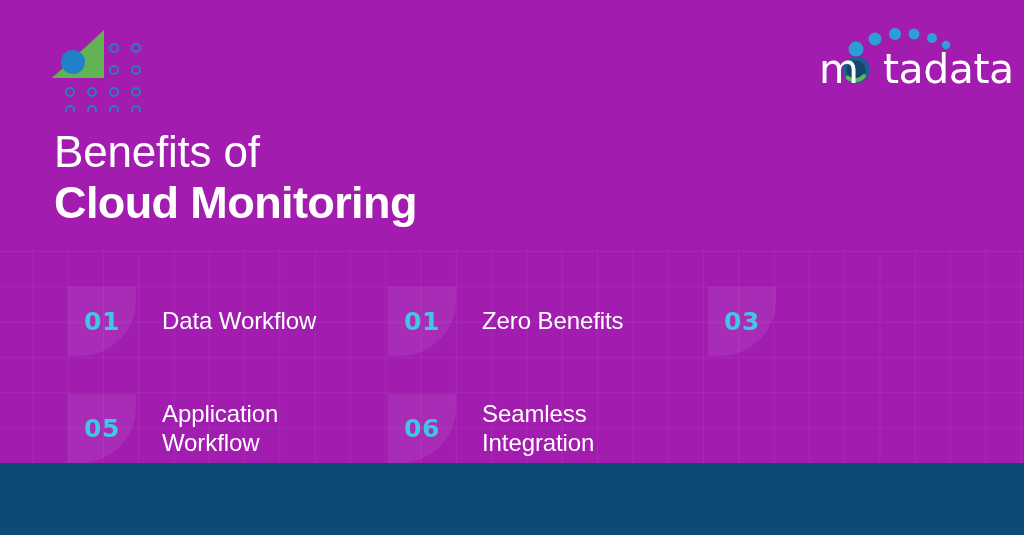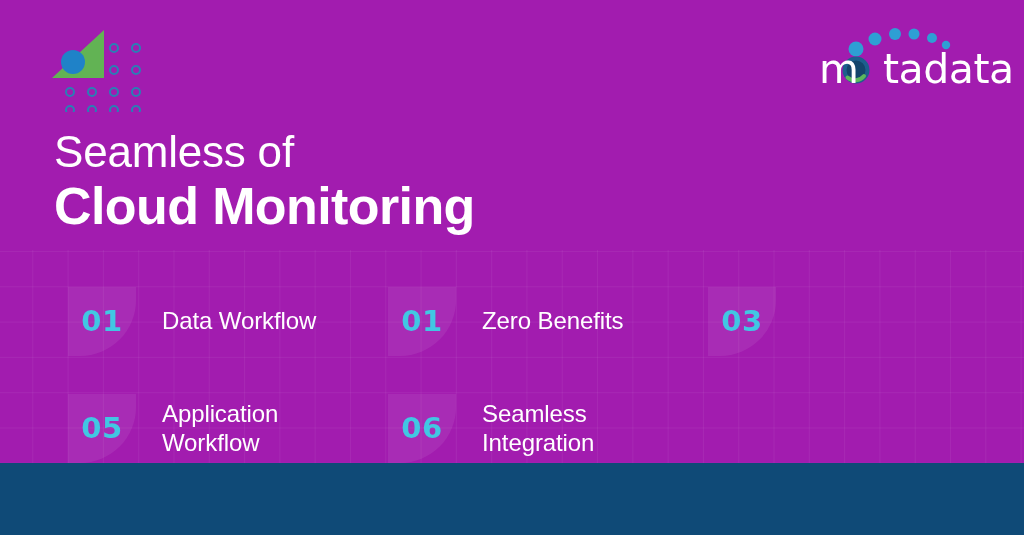--- a/index.html
+++ b/index.html
@@ -74,21 +74,21 @@
     width: 700px;
     color: #ffffff;
   }
   #headline .line1 {
     font-size: 44px;
     font-weight: 400;
     line-height: 1.08;
     letter-spacing: -0.2px;
   }
   #headline .line2 {
-    font-size: 52px;
+    font-size: 45px;
     font-weight: 700;
     line-height: 1.1;
     letter-spacing: -0.6px;
     margin-top: 2px;
   }
 
   
   #benefits {
     position: absolute;
     left: 68px;
@@ -111,21 +111,21 @@
     width: 68px;
     height: 69px;
     background: rgba(255,255,255,0.075);
     border-bottom-right-radius: 56px;
     display: flex;
     align-items: center;
     justify-content: center;
   }
   .badge-num {
     font-family: "DejaVu Sans", sans-serif;
-    font-size: 29px;
+    font-size: 25px;
     font-weight: 700;
     color: #41c7e3;
     letter-spacing: 0.5px;
     line-height: 1;
   }
   .benefit-label {
     flex: 1 1 auto;
     display: flex;
     align-items: center;
     padding-left: 26px;
@@ -178,21 +178,21 @@
       <g>
         <circle cx="37" cy="44" r="11.5" fill="#14456b"></circle>
         <circle cx="37" cy="44" r="11.5" fill="none" stroke="#1d5f8d" stroke-width="4"></circle>
         <path d="M 28.5 51.5 A 11.5 11.5 0 0 0 45 50" fill="none" stroke="#5cb85c" stroke-width="4" stroke-linecap="round"></path>
       </g>
     </svg>
     <div class="wordmark"><span>m</span><span class="gap">o</span><span>tadata</span></div>
   </div>
 
   <div id="headline">
-    <div class="line1">Seamless of</div>
+    <div class="line1">Benefits of</div>
     <div class="line2">Cloud Monitoring</div>
   </div>
 
   <div id="benefits">
 
     <div class="benefit">
       <div class="badge">
         <span class="badge-num">01</span>
       </div>
       <div class="benefit-label">Data Workflow</div>

